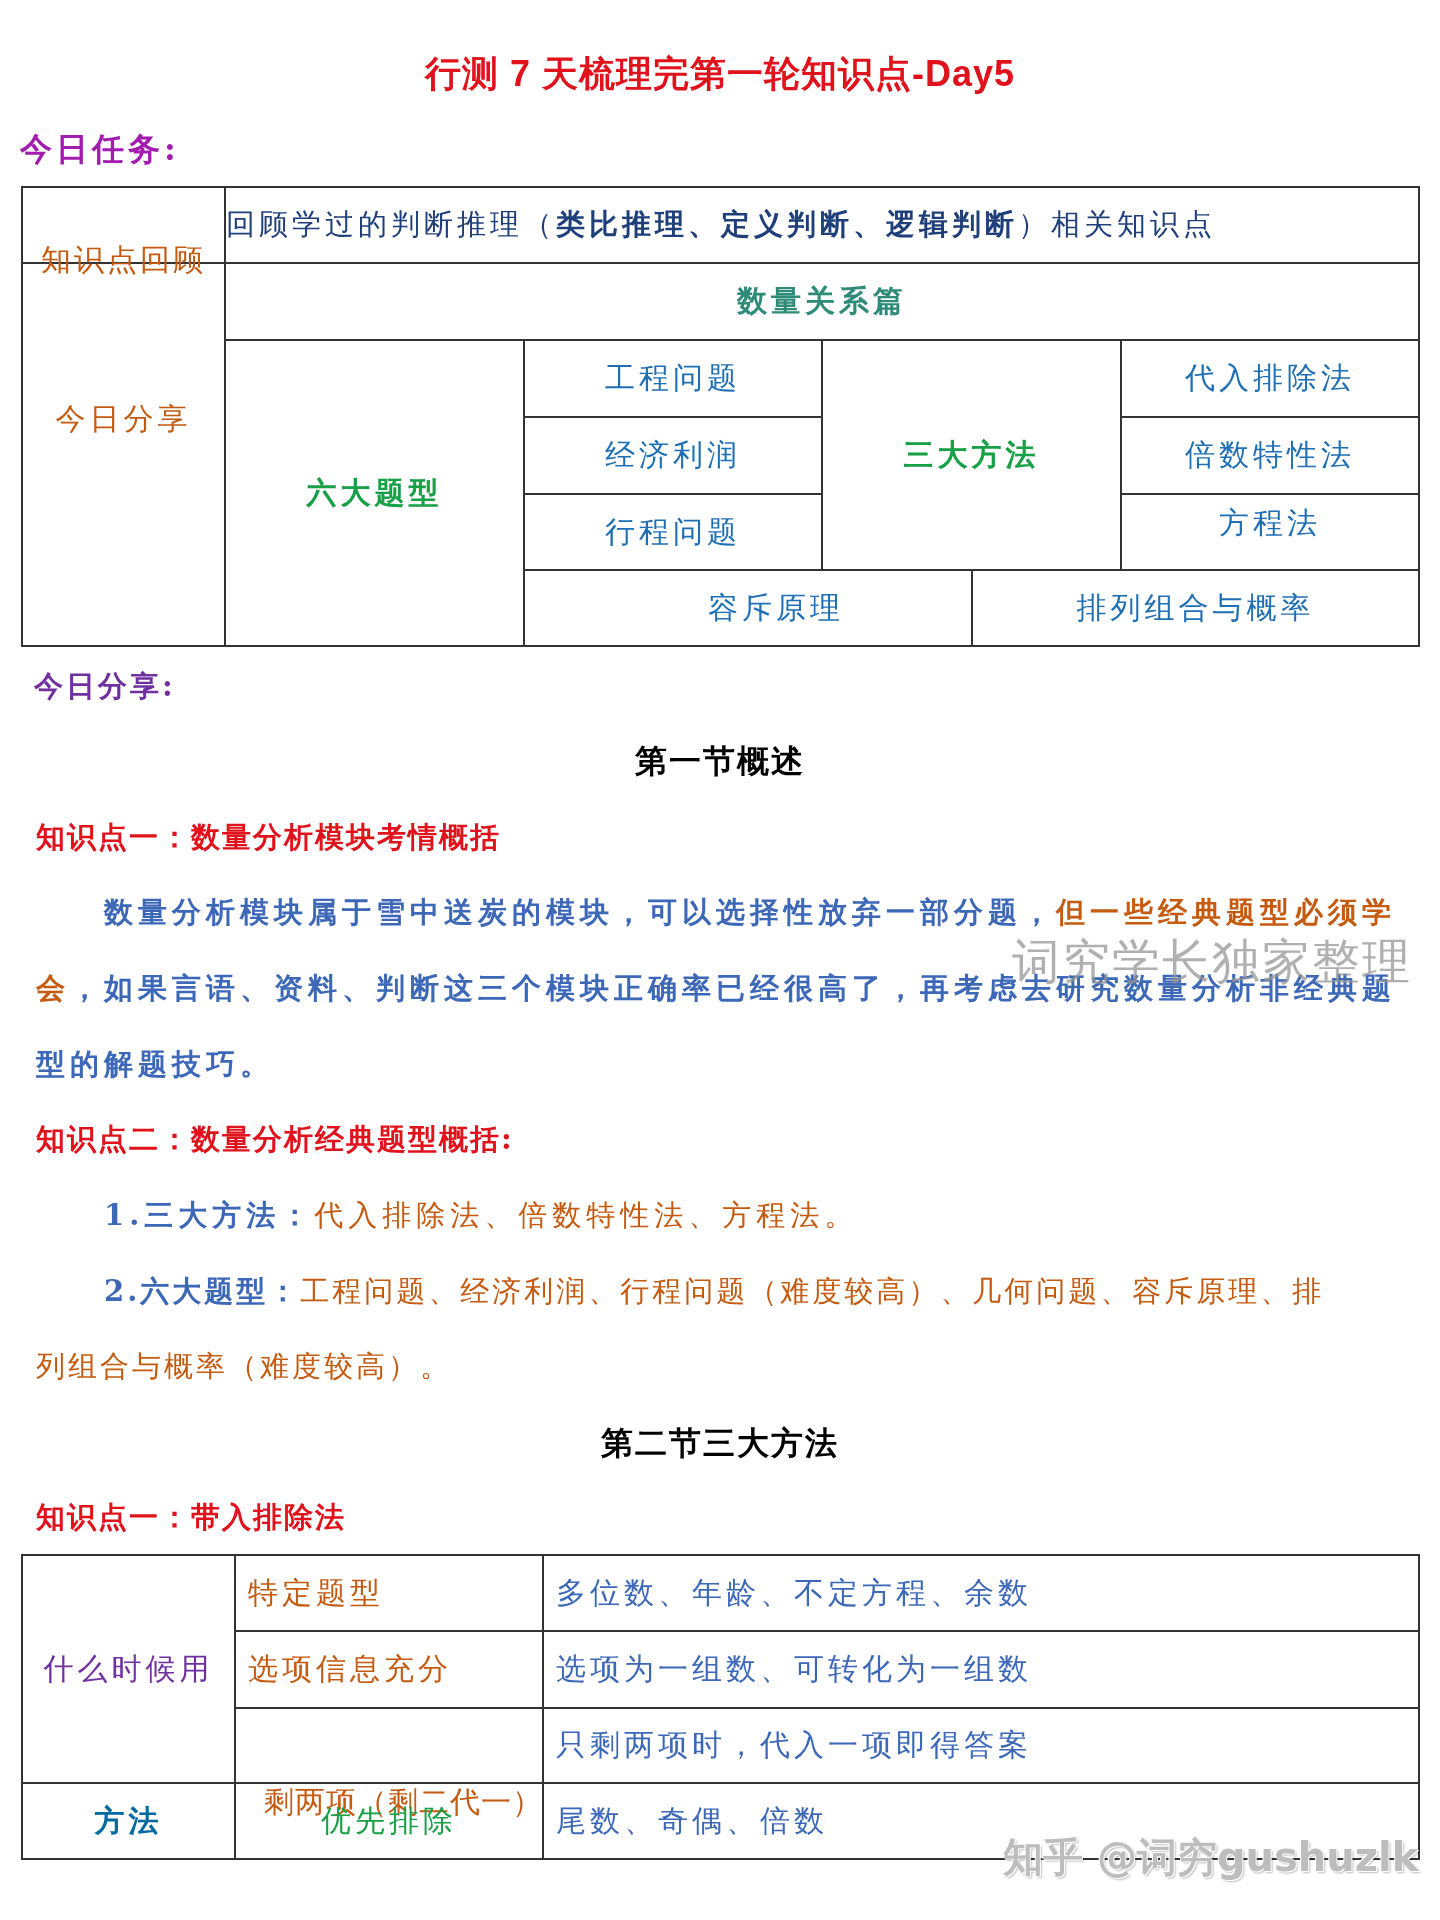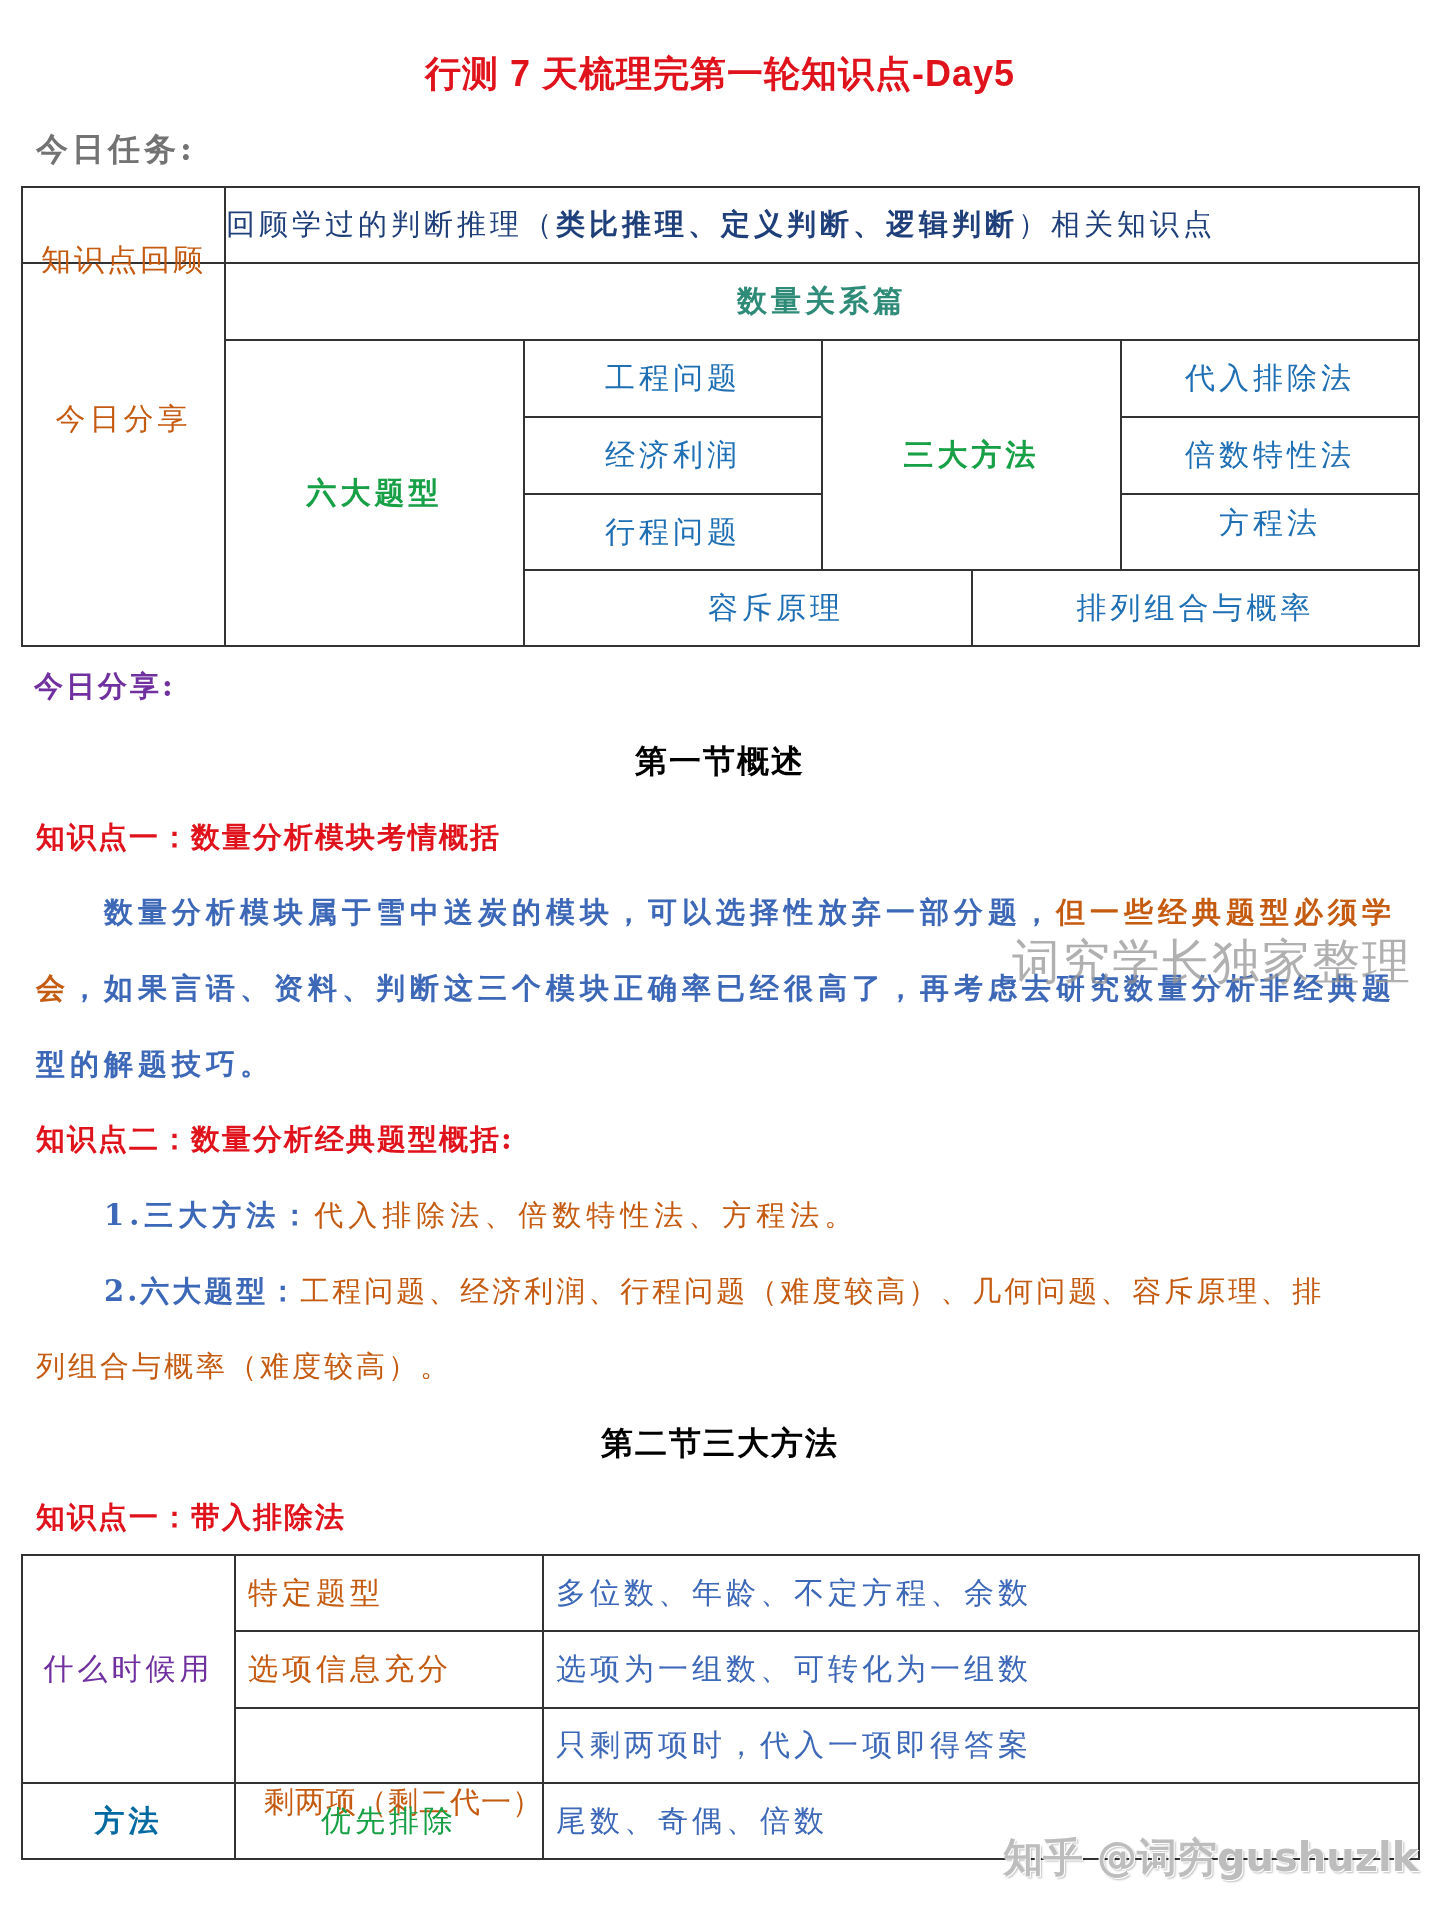--- a/index.html
+++ b/index.html
@@ -20,21 +20,21 @@
          letter-spacing:2px; }
   .wm2 { font-family:"DejaVu Sans",sans-serif; font-size:40px; color:#bdbdbd; font-weight:bold;
          text-shadow: 1px 1px 0 #fff, -1px -1px 0 #fff, 2px 2px 2px rgba(0,0,0,0.25); }
   .bold { font-weight:bold; }
 </style>
 </head>
 <body>
 
 <div class="abs title" style="color:#e0121b;">行测 7 天梳理完第一轮知识点-Day5</div>
 
-<div class="abs h-purple" style="left:36px; top:128px; color:#737373;">今日任务:</div>
+<div class="abs h-purple" style="left:20px; top:128px; color:#a21caf;">今日任务:</div>
 
 <div>
 
   <div class="tbl-line" style="left:21px; top:186px; width:1399px; height:2px;"></div>
   <div class="tbl-line" style="left:21px; top:645px; width:1399px; height:2px;"></div>
   <div class="tbl-line" style="left:21px; top:186px; width:2px; height:461px;"></div>
   <div class="tbl-line" style="left:1418px; top:186px; width:2px; height:461px;"></div>
 
   <div class="tbl-line" style="left:21px; top:262px; width:1399px; height:2px;"></div>
 

